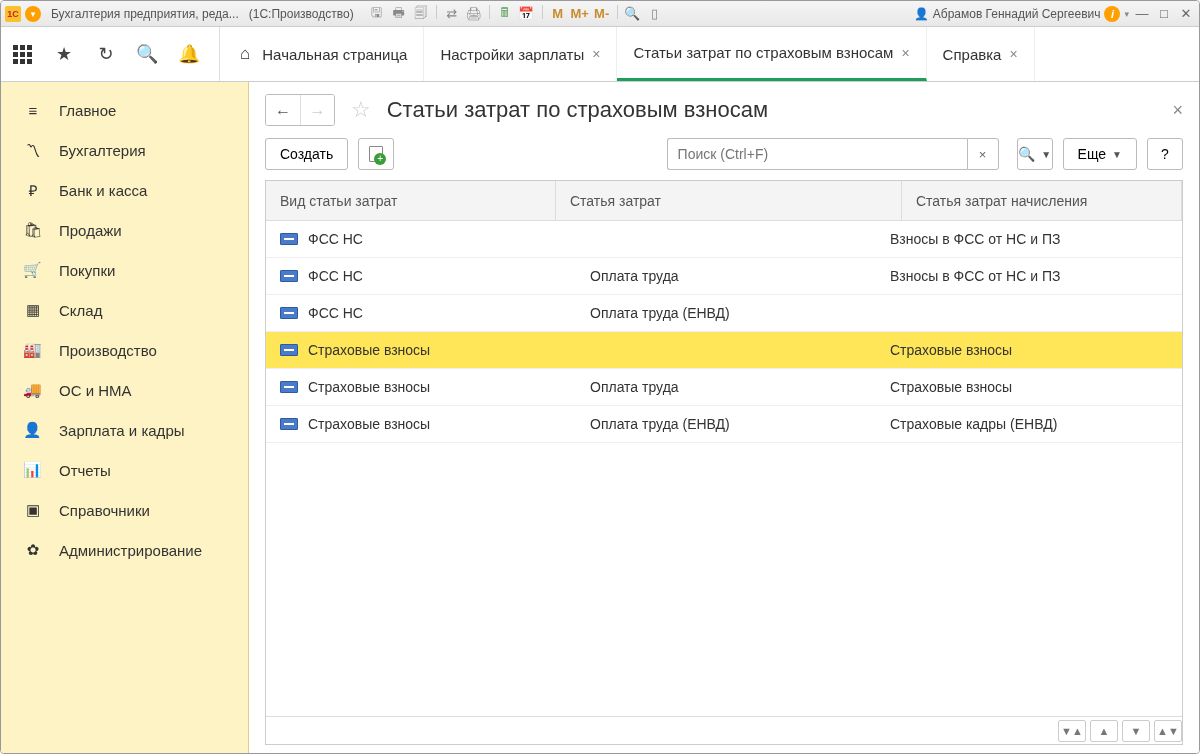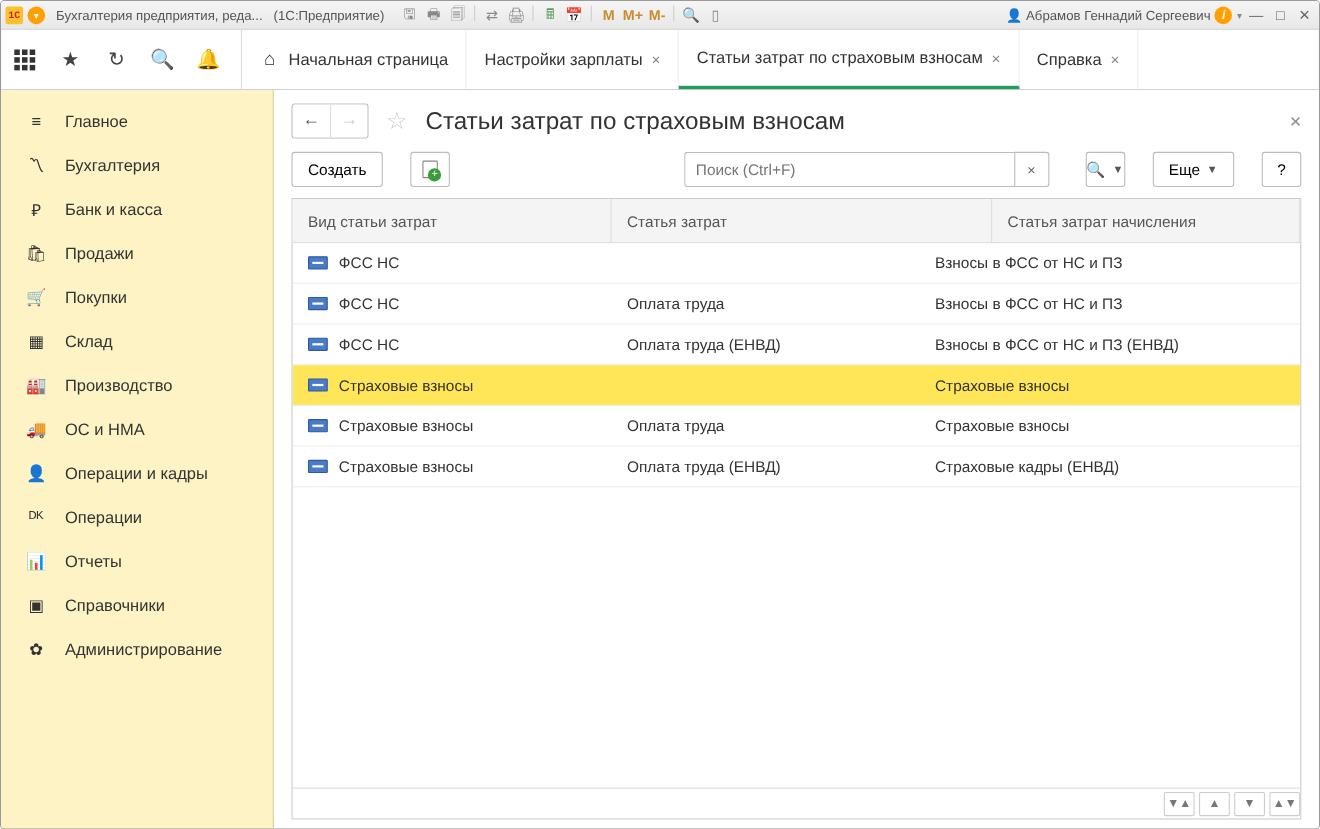--- a/index.html
+++ b/index.html
@@ -1,18 +1,18 @@
 <!DOCTYPE html>
 <html><head>
 <meta charset="utf-8">
 <style>
 * { box-sizing: border-box; margin: 0; padding: 0; }
 body { font-family: Arial, sans-serif; font-size: 13px; color: #333; background: #fff; width:1200px; height:754px; overflow:hidden; border:1px solid #999; border-radius:4px;}
 .titlebar { height:26px; background: linear-gradient(#f5f5f5,#e8e8e8); border-bottom:1px solid #ccc; display:flex; align-items:center; padding:0 4px; gap:4px;}
-.titlebar .logo { width:16px; height:16px; background:#fbc02d; border-radius:2px; font-size:9px; font-weight:bold; display:flex; align-items:center; justify-content:center; color:#c62828;font-family:Liberation Mono, monospace;}
+.titlebar .logo { width:16px; height:16px; background:#fbc02d; border-radius:2px; font-size:9px; font-weight:bold; display:flex; align-items:center; justify-content:center; color:#c62828;}
 .titlebar .dropdown-btn { width:16px; height:16px; background:#ffa000; border-radius:50%; display:flex; align-items:center; justify-content:center; color:#fff; font-size:9px;}
 .titlebar .title-text { font-size:12px; color:#555; margin-left:6px; flex-shrink:0;}
 .titlebar .tb-icons { display:flex; gap:4px; margin-left:10px;}
 .titlebar .tb-icon { width:18px; height:18px; display:flex; align-items:center; justify-content:center; color:#888; font-size:13px; cursor:pointer;}
 .titlebar .grey-sep { width:1px; height:14px; background:#ccc; margin:0 2px;}
 .titlebar .m-btn { font-weight:bold; color:#c98b2e; font-size:13px; padding:0 2px;}
 .titlebar .spacer { flex:1;}
 .titlebar .user { font-size:12px; color:#555; display:flex; align-items:center; gap:3px;}
 .titlebar .info-circle { width:16px; height:16px; border-radius:50%; background:#ffa000; color:#fff; font-size:11px; display:flex; align-items:center; justify-content:center; font-style:italic; font-weight:bold;}
 .titlebar .win-btn { width:18px; height:16px; color:#666; font-size:13px; display:flex; align-items:center; justify-content:center; cursor:pointer;}
@@ -33,57 +33,57 @@
 
 .content { flex:1; background:#fff; display:flex; flex-direction:column; padding:12px 16px 10px 16px;}
 .page-head { display:flex; align-items:center; gap:10px; margin-bottom:12px;}
 .nav-btn-group { display:flex; border:1px solid #bbb; border-radius:3px; overflow:hidden;}
 .nav-btn { width:34px; height:30px; display:flex; align-items:center; justify-content:center; font-size:16px; color:#555; cursor:pointer; background:#fff;}
 .nav-btn + .nav-btn { border-left:1px solid #ddd;}
 .star-outline { font-size:22px; color:#ccc; margin:0 6px;}
 .page-title { font-size:22px; color:#333;}
 .page-close { margin-left:auto; font-size:18px; color:#888; cursor:pointer;}
 
-.action-row { display:flex; align-items:center; gap:25px; margin-bottom:10px;}
+.action-row { display:flex; align-items:center; gap:10px; margin-bottom:10px;}
 .btn { height:32px; padding:0 14px; border:1px solid #bbb; border-radius:3px; background:#fff; font-size:14px; cursor:pointer; display:flex; align-items:center; gap:6px;}
 .btn.icon-only { width:36px; padding:0; justify-content:center;}
 .search-wrap { display:flex; margin-left:auto; height:32px;}
 .search-input { width:300px; border:1px solid #bbb; border-right:none; border-radius:3px 0 0 3px; padding:0 10px; font-size:14px; color:#3b82f6;}
 .search-clear { width:32px; border:1px solid #bbb; border-radius:0 3px 3px 0; background:#fff; display:flex; align-items:center; justify-content:center; color:#666; cursor:pointer;}
 .btn .caret { font-size:10px; color:#555;}
 
 .table-wrap { border:1px solid #ccc; flex:1; display:flex; flex-direction:column;text-align:center;}
 .thead { display:flex; height:40px; background:#f4f4f4; border-bottom:1px solid #ddd;}
 .th { padding:0 14px; display:flex; align-items:center; font-size:14px; color:#555; border-right:1px solid #ddd;}
 .col1 { width:290px;}
 .col2 { width:280px;}
 .col3 { flex:1;}
 .tbody { flex:1; overflow:auto;}
-.tr { display:flex; height:37px; border-bottom:1px solid #eee; align-items:center;}
+.tr { display:flex; height:37px; border-bottom:1px solid #eee; align-items:center;gap:20px;}
 .tr.selected { background:#ffe658;}
 .td { padding:0 14px; font-size:14px; display:flex; align-items:center; gap:10px;}
 .row-ico { width:18px; height:12px; background:#4a7bc8; border:1px solid #2d5aa0; border-radius:1px; display:inline-block; position:relative;}
 .row-ico::after { content:""; position:absolute; width:10px; height:2px; background:#fff; top:4px; left:3px;}
 
 .table-foot { height:28px; border-top:1px solid #ddd; display:flex; justify-content:flex-end; align-items:center; gap:0;}
 .foot-btn { width:28px; height:22px; border:1px solid #ccc; border-radius:2px; margin-left:4px; display:flex; align-items:center; justify-content:center; font-size:11px; color:#777; cursor:pointer; background:#fff;}
 
 .green-plus { position:relative; width:14px; height:16px; border:1px solid #888; border-radius:1px;}
 .green-plus::after { content:"+"; position:absolute; right:-4px; bottom:-4px; width:12px; height:12px; background:#3a9d3a; color:#fff; border-radius:50%; font-size:10px; line-height:12px; text-align:center;}
 .grid9 { display:grid; grid-template-columns:repeat(3,5px); grid-template-rows:repeat(3,5px); gap:2px;}
 .grid9 span { background:#333;}
 </style>
 </head>
 <body>
 
 <div class="titlebar">
   <div class="logo">1C</div>
   <div class="dropdown-btn">▾</div>
   <span class="title-text">Бухгалтерия предприятия, реда...</span>
-  <span class="title-text">(1С:Предприятие)</span>
+  <span class="title-text">(1С:Производство)</span>
   <div class="tb-icons">
     <div class="tb-icon">🖫</div>
     <div class="tb-icon">🖶</div>
     <div class="tb-icon">🗐</div>
     <div class="grey-sep"></div>
     <div class="tb-icon">⇄</div>
     <div class="tb-icon">🖨</div>
     <div class="grey-sep"></div>
     <div class="tb-icon" style="color:#5a9e5a">🖩</div>
     <div class="tb-icon" style="color:#c77b2e">📅</div>
@@ -176,25 +176,21 @@
       <div class="side-item">
         <span class="side-ico">🏭</span>
         <span>Производство</span>
       </div>
       <div class="side-item">
         <span class="side-ico">🚚</span>
         <span>ОС и НМА</span>
       </div>
       <div class="side-item">
         <span class="side-ico">👤</span>
-        <span>Операции и кадры</span>
-      </div>
-      <div class="side-item">
-        <span class="side-ico">ᴰᴷ</span>
-        <span>Операции</span>
+        <span>Зарплата и кадры</span>
       </div>
       <div class="side-item">
         <span class="side-ico">📊</span>
         <span>Отчеты</span>
       </div>
       <div class="side-item">
         <span class="side-ico">▣</span>
         <span>Справочники</span>
       </div>
       <div class="side-item">
@@ -253,21 +249,20 @@
             </div>
             <div class="td col2">Оплата труда</div>
             <div class="td col3">Взносы в ФСС от НС и ПЗ</div>
           </div>
           <div class="tr">
             <div class="td col1">
               <span class="row-ico"></span>
               <span>ФСС НС</span>
             </div>
             <div class="td col2">Оплата труда (ЕНВД)</div>
-            <div class="td col3">Взносы в ФСС от НС и ПЗ (ЕНВД)</div>
           </div>
           <div class="tr selected">
             <div class="td col1">
               <span class="row-ico"></span>
               <span>Страховые взносы</span>
             </div>
             <div class="td col2"></div>
             <div class="td col3">Страховые взносы</div>
           </div>
           <div class="tr">

